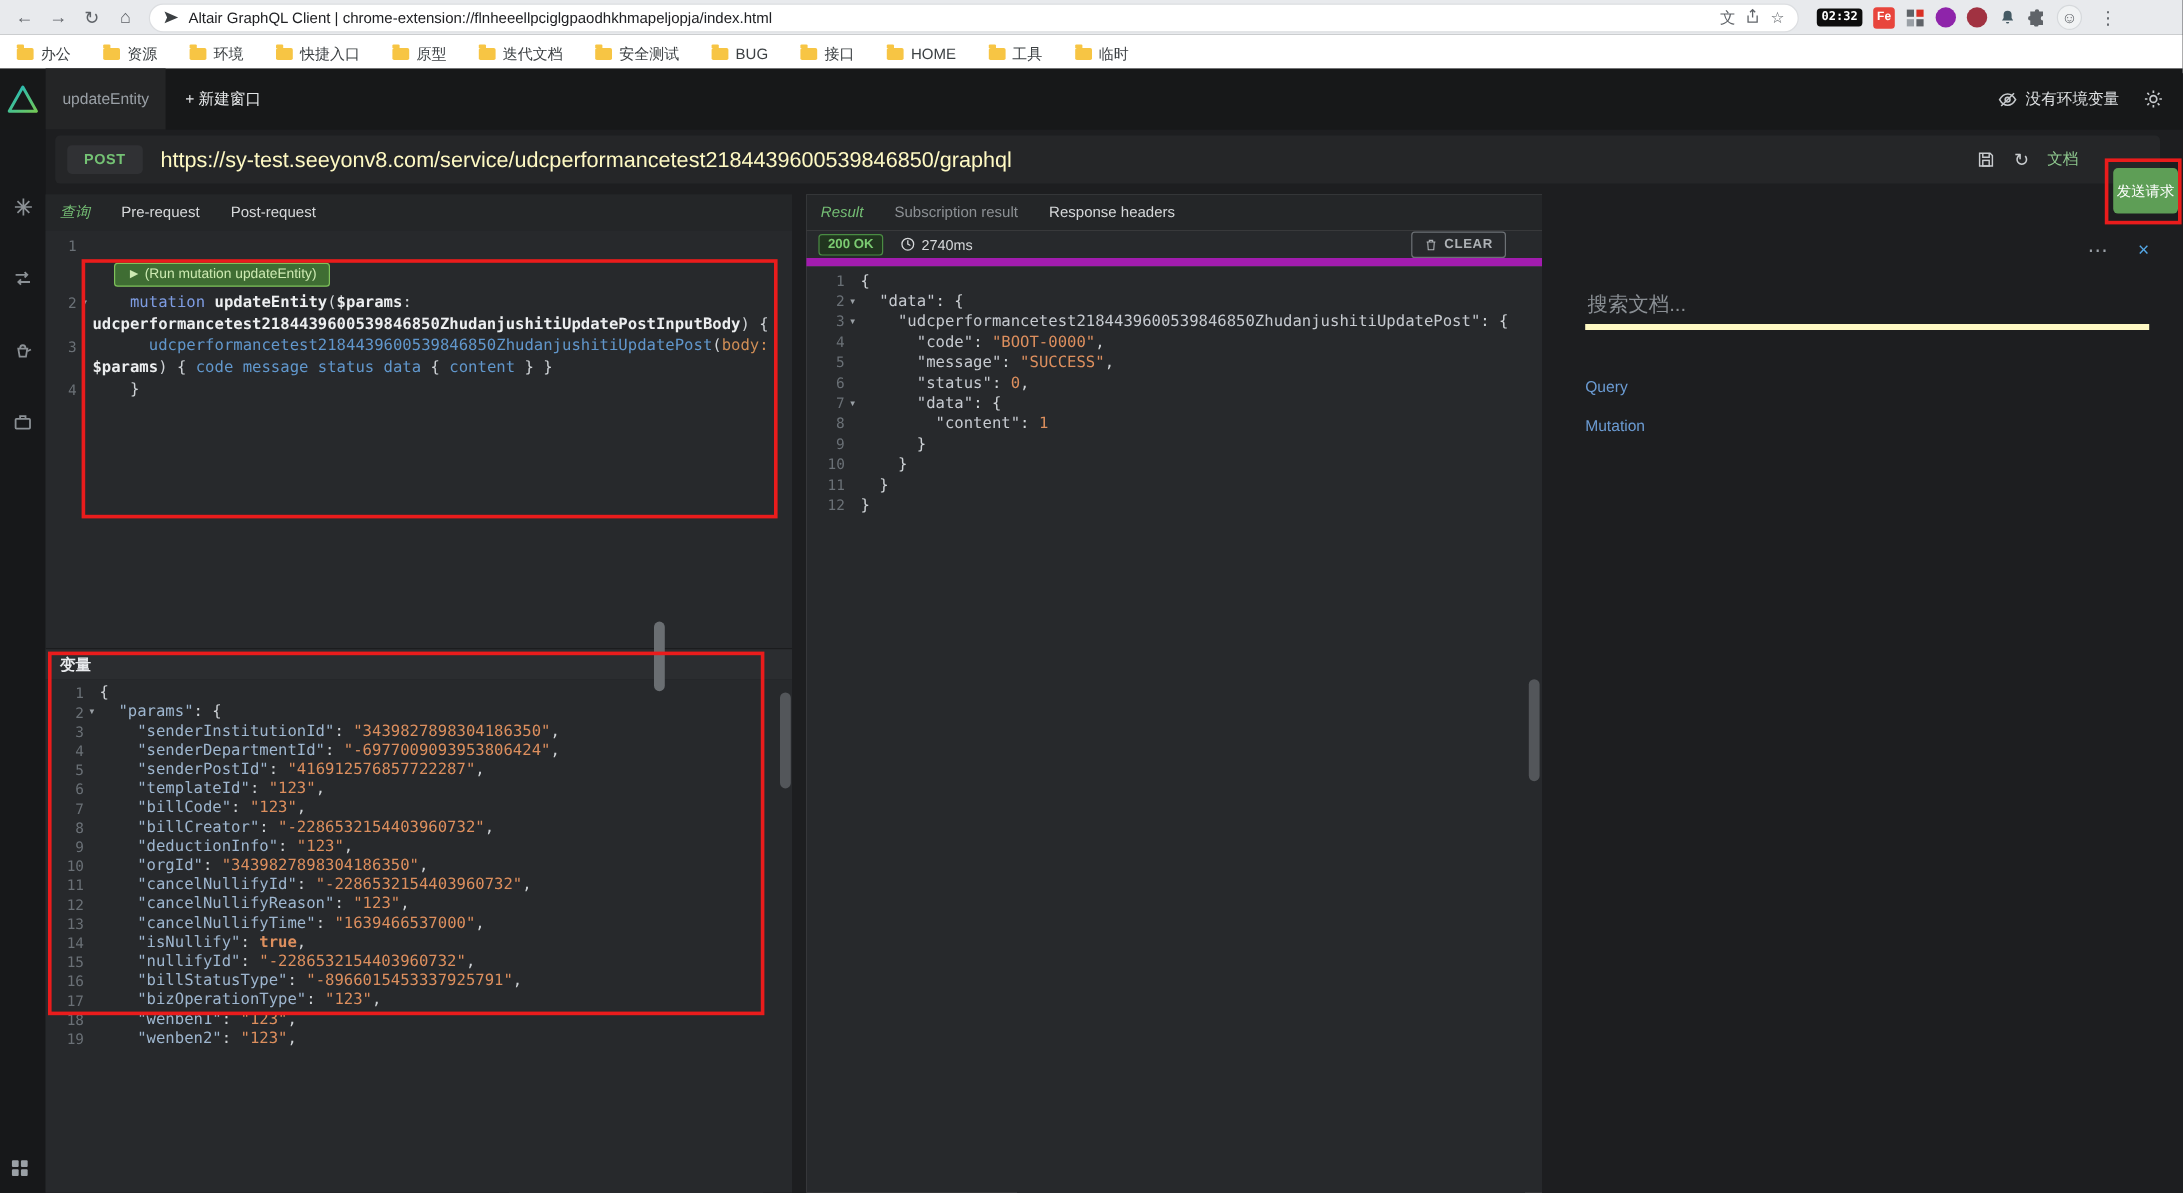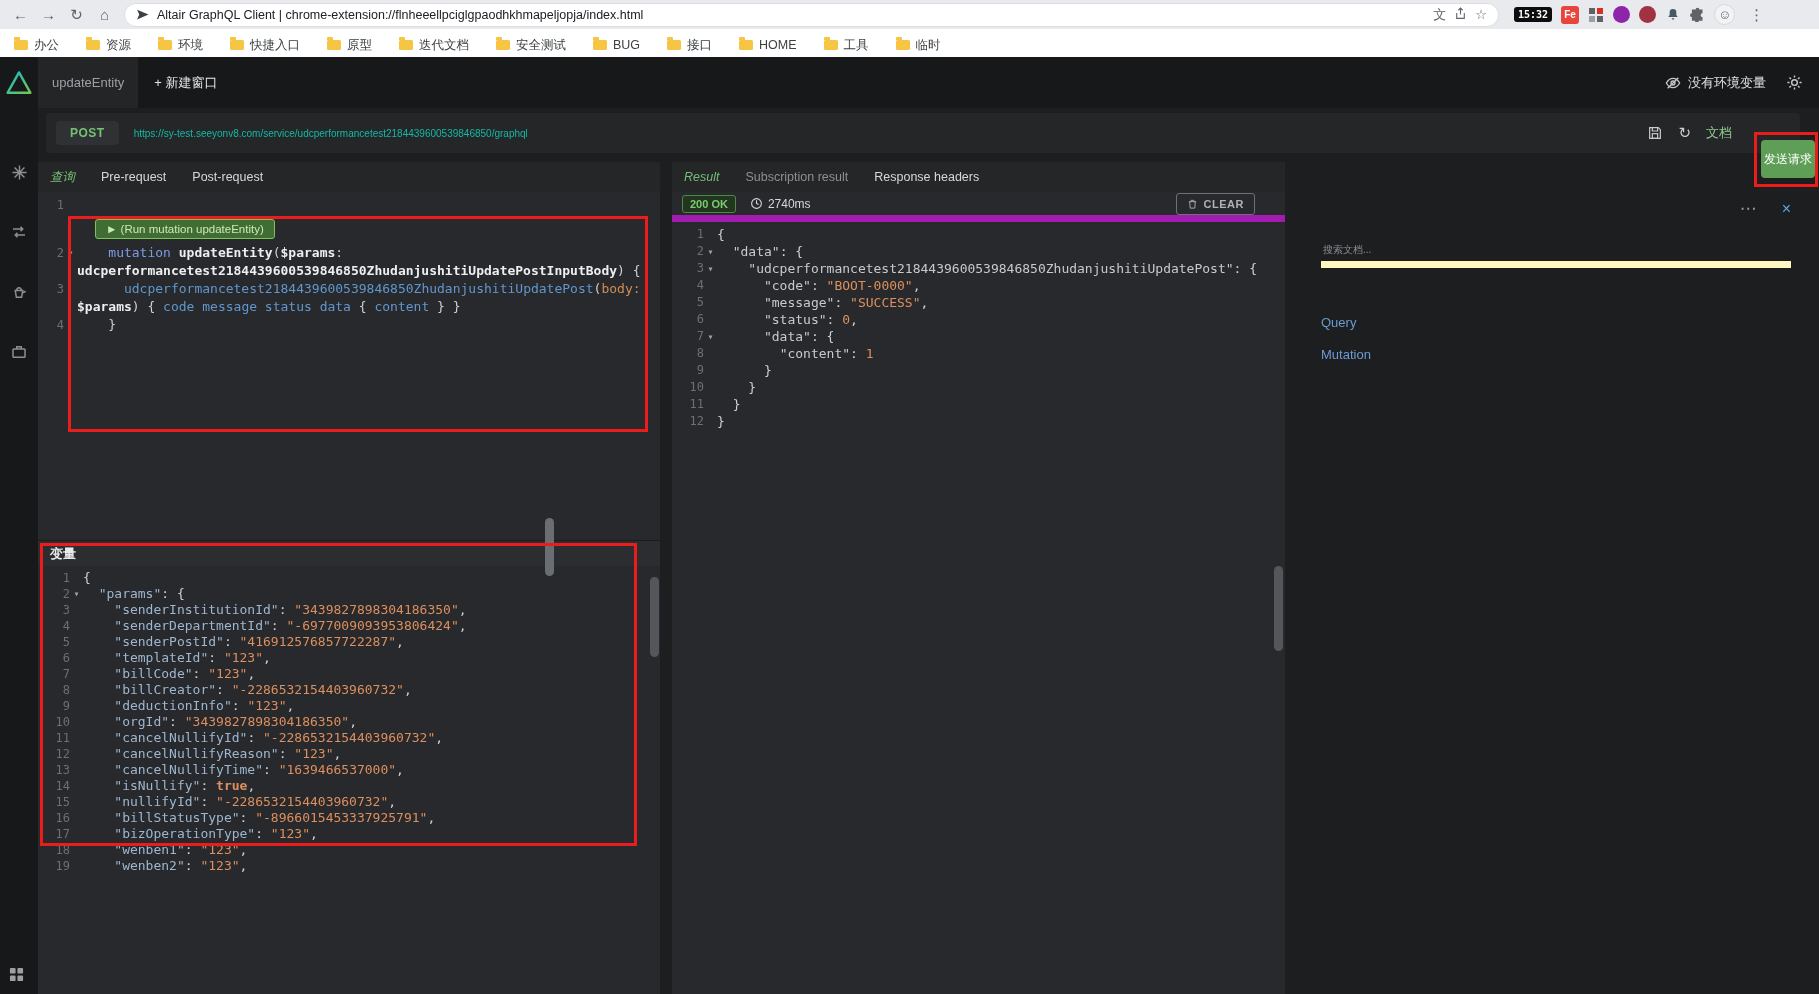--- a/index.html
+++ b/index.html
@@ -48,21 +48,21 @@
   .left-rail { position:absolute; left:0; top:108px; bottom:0; width:38px; background:#17181a;
     display:flex; flex-direction:column; align-items:center; padding-top:56px; gap:42px; }
   .rail-ic { display:flex; }
   .grid-dots { position:absolute; bottom:8px; left:9px; }
 
   
   .request-bar { position:absolute; left:46px; top:113px; width:1754px; height:40px; background:#252628;
     border-radius:4px; display:flex; align-items:center; padding:0 10px; gap:15px; }
   .method-btn { background:#303134; color:#74c274; font-size:12px; font-weight:bold; padding:5px 14px;
     border-radius:4px; letter-spacing:.5px; border:none; cursor:pointer; font-family:inherit; }
-  .url-text { flex:1; color:#14b8a6; font-size:10px; white-space:nowrap; overflow:hidden; cursor:text; }
+  .url-text { flex:1; color:#fef9c3; font-size:18px; white-space:nowrap; overflow:hidden; cursor:text; }
   .bar-ic { color:#c9cccf; font-size:15px; display:flex; align-items:center; cursor:pointer; }
   .docs-btn { color:#8fc98f; font-size:13px; margin-right:58px; cursor:pointer; }
   .send-btn { position:absolute; left:1761px; top:140px; width:54px; height:38px; background:#5e9e56;
     color:#fff; font-size:12px; border:none; border-radius:4px; cursor:pointer; z-index:5; font-family:inherit; }
 
   
   .qpanel { position:absolute; left:38px; top:162px; width:622px; bottom:0; background:#222325;
     display:flex; flex-direction:column; }
   .rpanel { position:absolute; left:672px; top:162px; width:613px; bottom:0; background:#737373;
     display:flex; flex-direction:column; }
@@ -109,21 +109,21 @@
   .clear-btn { margin-left:auto; margin-right:20px; border:1px solid #6d7175; background:transparent; color:#aeb2b6;
     font-size:11px; font-weight:bold; letter-spacing:.5px; padding:4px 10px; border-radius:3px;
     display:flex; align-items:center; gap:6px; cursor:pointer; font-family:inherit; }
 
   
   .docs-panel { position:absolute; left:1285px; top:162px; right:0; bottom:0; }
   .docs-actions { position:absolute; top:36px; right:28px; display:flex; gap:24px; align-items:center; }
   .more-ic { color:#9aa0a6; font-size:17px; letter-spacing:1px; cursor:pointer; }
   .close-ic { color:#55a9e8; font-size:16px; cursor:pointer; }
   .docs-search { position:absolute; top:76px; left:36px; right:28px; background:transparent; border:none;
-    border-bottom:7px solid #fef9c3; color:#84cc16; font-size:10px; padding:6px 2px; outline:none;
+    border-bottom:5px solid #fef9c3; color:#84cc16; font-size:17px; padding:6px 2px; outline:none;
     font-family:"Liberation Sans",sans-serif; }
   .docs-search::placeholder { color:#8a8f94; }
   .docs-items { position:absolute; top:153px; left:36px; display:flex; flex-direction:column; gap:17px; }
   .docs-item { color:#6b9bd2; font-size:13px; cursor:pointer; }
 
   
   .sb { position:absolute; width:9px; border-radius:5px; background:#53565a; z-index:4; }
   #sb1 { left:545px; top:518px; height:58px; background:#6a6e72; }
   #sb2 { left:650px; top:577px; height:80px; }
   #sb3 { left:1274px; top:566px; height:85px; }
@@ -146,21 +146,21 @@
       </svg>
     <span class="addr">Altair GraphQL Client | chrome-extension://flnheeellpciglgpaodhkhmapeljopja/index.html</span>
     <span class="ob-ic">文</span>
     <span class="ob-ic"><svg width="13" height="13" viewBox="0 0 24 24" fill="none" stroke="#5f6368" stroke-width="2">
           <path d="M12 14V3M8 6l4-4 4 4"></path>
           <path d="M5 11v10h14V11"></path>
         </svg></span>
     <span class="ob-ic">☆</span>
   </div>
   <div class="ext-area">
-    <span class="time-badge">15:32</span>
+    <span class="time-badge">02:32</span>
     <span class="fe-badge">Fe</span>
     <span class="ext-ic">
         <svg width="16" height="16" viewBox="0 0 16 16">
           <rect x="1" y="1" width="6" height="6" fill="#5f6368"></rect>
           <rect x="9" y="1" width="6" height="6" fill="#d93025"></rect>
           <rect x="1" y="9" width="6" height="6" fill="#9aa0a6"></rect>
           <rect x="9" y="9" width="6" height="6" fill="#5f6368"></rect>
         </svg>
       </span>
     <span class="circle purple"></span>

